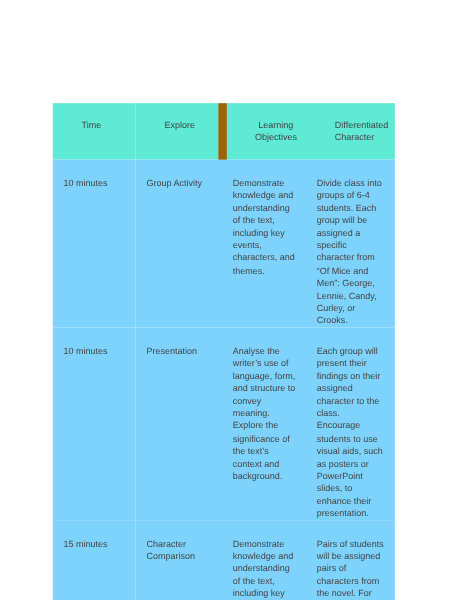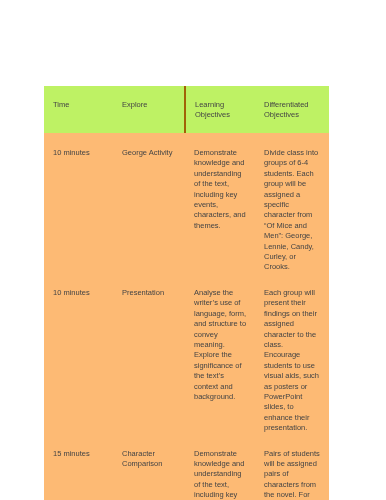--- a/index.html
+++ b/index.html
@@ -43,34 +43,35 @@
     font-weight: normal;
     font-size: 7.5px;
     line-height: 10.4px;
     color: #444444;
     padding: 0;
     border: 0;
   }
 
   
   .lesson-table thead th {
-    background: #bef264;
+    background: #5eead4;
     height: 47px;
-    padding: 14px 8px 0 9px;
+    padding: 14px 8px 0 24px;
     box-sizing: border-box;
   }
   .lesson-table thead th.split-left {
-    border-left: 2px solid #a16207;
+    border-left: 7px solid #a16207;
+    text-align: center;
   }
 
   
   .lesson-table tbody td {
     padding: 15px 8px 0 9px;
     box-sizing: border-box;
-    background: #fdba74;
+    background: #7dd3fc;
   }
   .lesson-table tbody tr.r1 td { height: 120px; }
   .lesson-table tbody tr.r2 td { height: 135px; }
   .lesson-table tbody tr.r3 td { height: 60px;  }
 </style>
 </head>
 <body>
 
 <div class="page">
 
@@ -80,29 +81,29 @@
       <col class="c-activity">
       <col class="c-objective">
       <col class="c-diff">
     </colgroup>
 
     <thead>
       <tr>
         <th>Time</th>
         <th>Explore</th>
         <th class="split-left">Learning Objectives</th>
-        <th>Differentiated Objectives</th>
+        <th>Differentiated Character</th>
       </tr>
     </thead>
 
     <tbody>
 
       <tr class="r1">
         <td>10 minutes</td>
-        <td>George Activity</td>
+        <td>Group Activity</td>
         <td>Demonstrate knowledge and understanding of the text, including key events, characters, and themes.</td>
         <td>Divide class into groups of 6-4 students. Each group will be assigned a specific character from “Of Mice and Men”: George, Lennie, Candy, Curley, or Crooks.</td>
       </tr>
 
       <tr class="r2">
         <td>10 minutes</td>
         <td>Presentation</td>
         <td>Analyse the writer’s use of language, form, and structure to convey meaning. Explore the significance of the text’s context and background.</td>
         <td>Each group will present their findings on their assigned character to the class. Encourage students to use visual aids, such as posters or PowerPoint slides, to enhance their presentation.</td>
       </tr>

